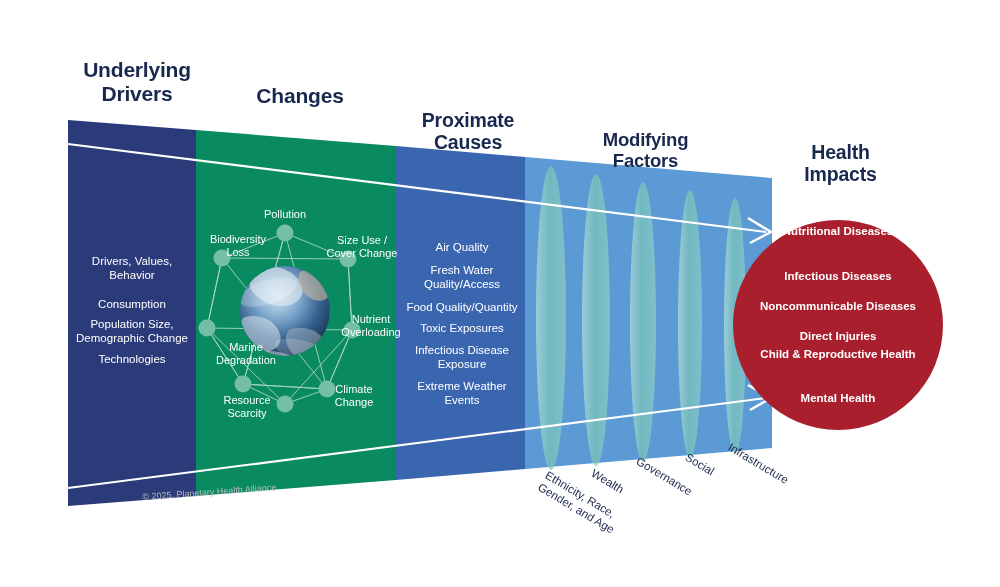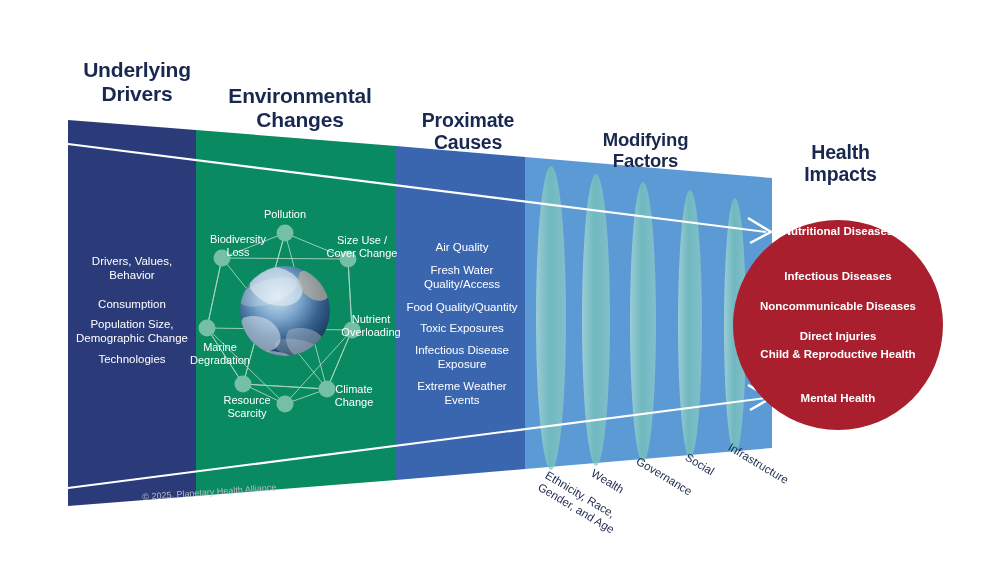--- a/index.html
+++ b/index.html
@@ -139,21 +139,20 @@
 
     <circle cx="838" cy="325" r="105" fill="#a91f2e"></circle>
   </svg>
 
   <div class="hdg" style="left:62px;top:58px;width:150px;font-size:21px;">
     <div>Underlying</div>
     <div>Drivers</div>
   </div>
 
   <div class="hdg" style="left:205px;top:84px;width:190px;font-size:21px;">
-    <div>Environmental</div>
     <div>Changes</div>
   </div>
 
   <div class="hdg" style="left:398px;top:110px;width:140px;font-size:19.5px;">
     <div>Proximate</div>
     <div>Causes</div>
   </div>
 
   <div class="hdg" style="left:578px;top:130px;width:135px;font-size:18.5px;">
     <div>Modifying</div>
@@ -189,21 +188,21 @@
     <div class="node-label" style="left:312px;top:234px;width:100px;">
       <div>Size Use /</div>
       <div>Cover Change</div>
     </div>
 
     <div class="node-label" style="left:330px;top:313px;width:82px;">
       <div>Nutrient</div>
       <div>Overloading</div>
     </div>
 
-    <div class="node-label" style="left:174px;top:341px;width:92px;">
+    <div class="node-label" style="left:200px;top:341px;width:92px;">
       <div>Marine</div>
       <div>Degradation</div>
     </div>
 
     <div class="node-label" style="left:205px;top:394px;width:84px;">
       <div>Resource</div>
       <div>Scarcity</div>
     </div>
 
     <div class="node-label" style="left:318px;top:383px;width:72px;">

